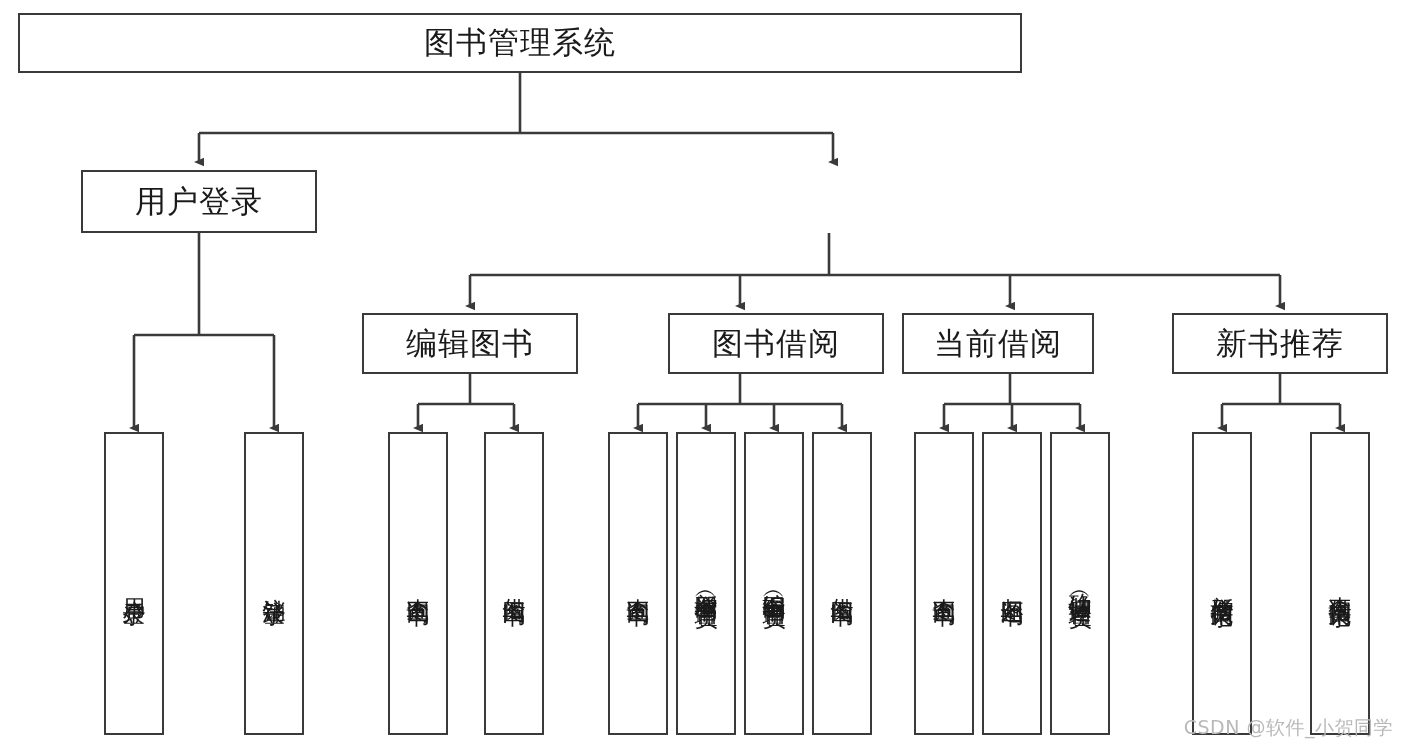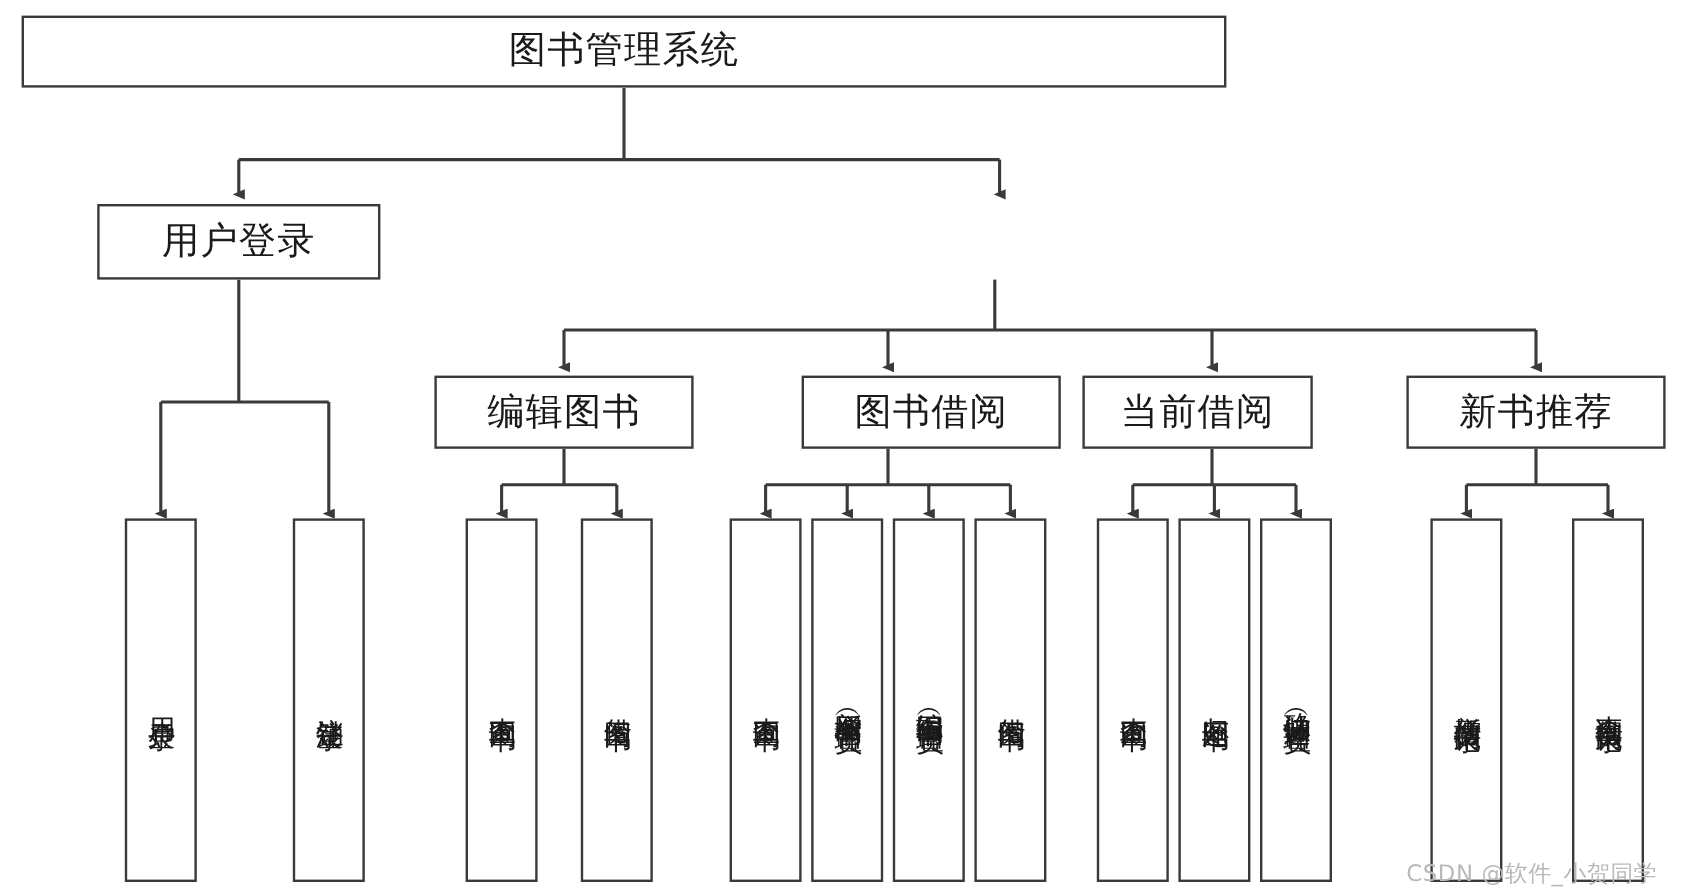--- a/index.html
+++ b/index.html
@@ -54,21 +54,21 @@
   .node .txt {
     display: block;
     text-align: center;
   }
   .node.vert .txt {
     writing-mode: vertical-rl;
     text-orientation: upright;
   }
   #watermark {
     position: absolute;
-    right: 24px;
+    right: 12px;
     bottom: 6px;
     font-size: 19px;
     color: #b9b9b9;
     z-index: 5;
     white-space: nowrap;
     letter-spacing: 0.5px;
   }
 </style>
 </head>
 <body>

